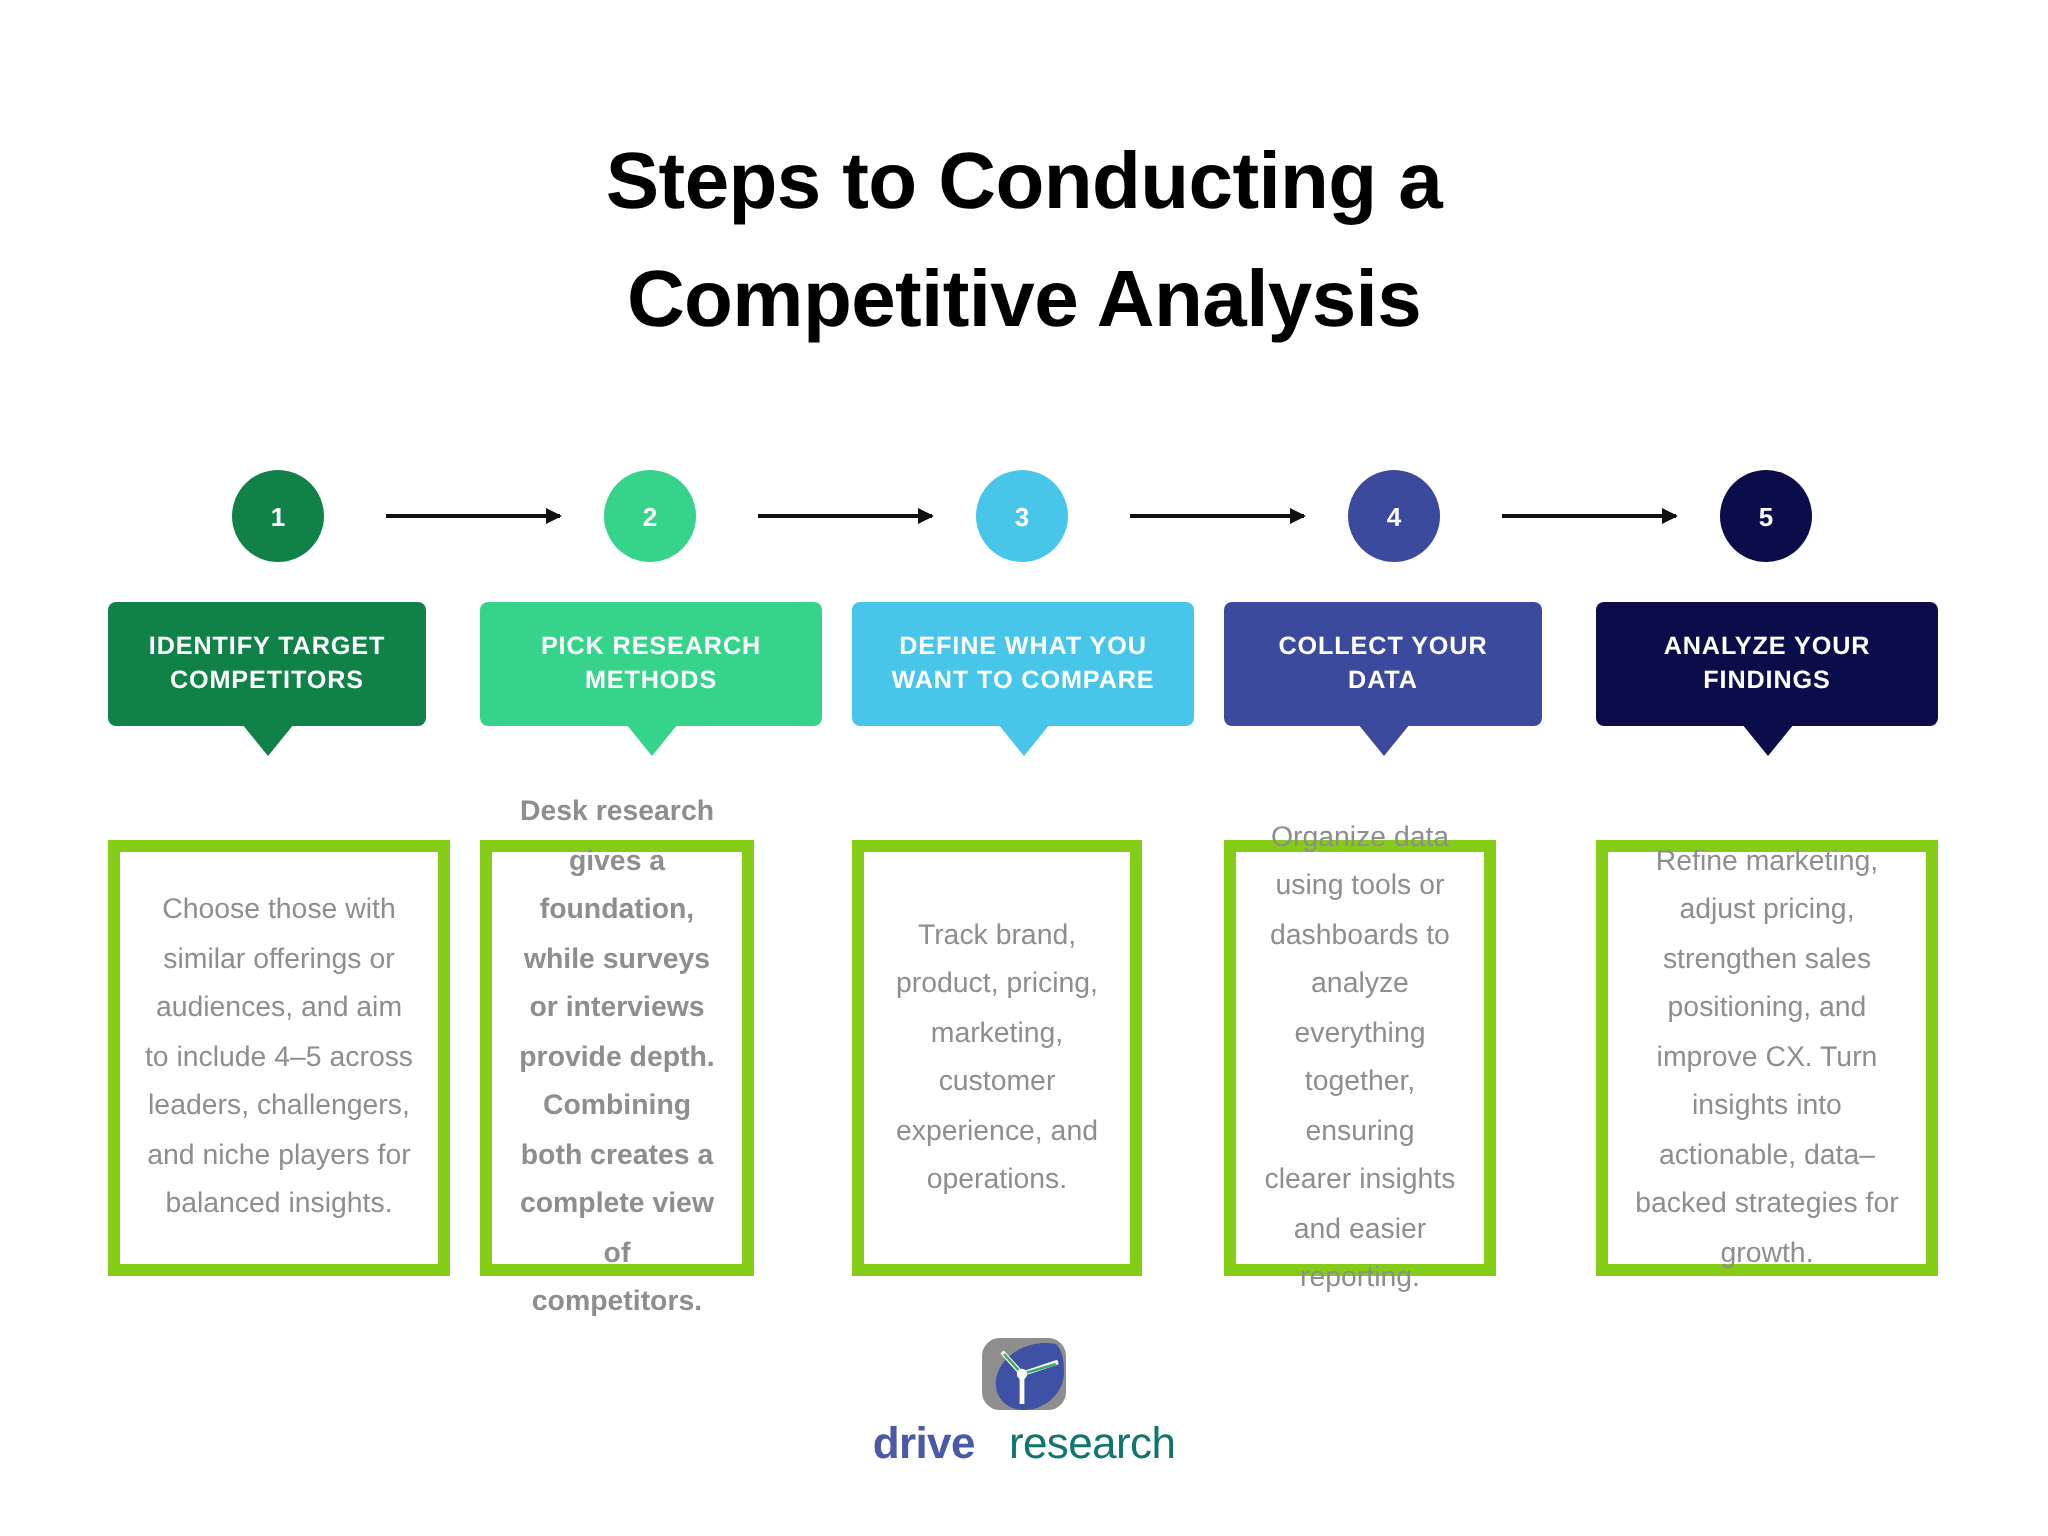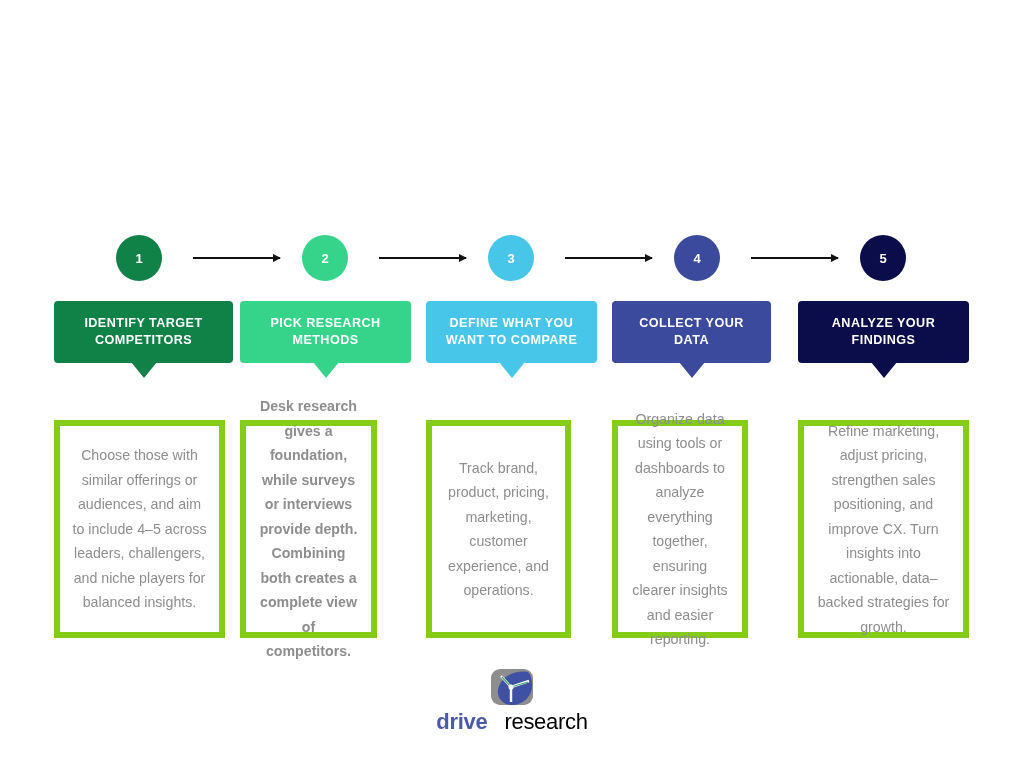--- a/index.html
+++ b/index.html
@@ -155,29 +155,33 @@
     line-height: 24px;
     white-space: nowrap;
   }
   .logo-drive {
     font-weight: bold;
     color: #4a5aa8;
     text-align: center;
   }
   .logo-research {
     font-weight: normal;
-    color: #000000;
+    color: #0f766e;
     margin-left: 17px;
   }
 </style>
 </head>
 <body>
 
 <div id="infographic">
 
+  <div class="title-block">
+    <div class="title-line">Steps to Conducting a</div>
+    <div class="title-line">Competitive Analysis</div>
+  </div>
 
   <div class="rail">
     <div class="step-node" style="left: 62px; background: rgb(16, 130, 72);">
       <span>1</span>
     </div>
     <div class="connector" style="left:139px; width:87px;">
       <span class="shaft"></span>
       <span class="head"></span>
     </div>
 
@@ -203,21 +207,21 @@
     <div class="connector" style="left:697px; width:87px;">
       <span class="shaft"></span>
       <span class="head"></span>
     </div>
 
     <div class="step-node" style="left: 806px; background: rgb(10, 13, 74);">
       <span>5</span>
     </div>
   </div>
 
-  <div class="banner" style="left: 54px; width: 179px; background: rgb(16, 130, 72); align-items: center;">
+  <div class="banner" style="left: 54px; width: 159px; background: rgb(16, 130, 72); align-items: center;">
     <span>IDENTIFY TARGET COMPETITORS</span>
     <span class="tail" style="border-top-color: rgb(16, 130, 72);"></span>
   </div>
   <div class="banner" style="left: 240px; width: 171px; background: rgb(54, 211, 139);">
     <span>PICK RESEARCH METHODS</span>
     <span class="tail" style="border-top-color: rgb(54, 211, 139);"></span>
   </div>
   <div class="banner" style="left: 426px; width: 171px; background: rgb(71, 198, 234);">
     <span>DEFINE WHAT YOU WANT TO COMPARE</span>
     <span class="tail" style="border-top-color: rgb(71, 198, 234);"></span>

